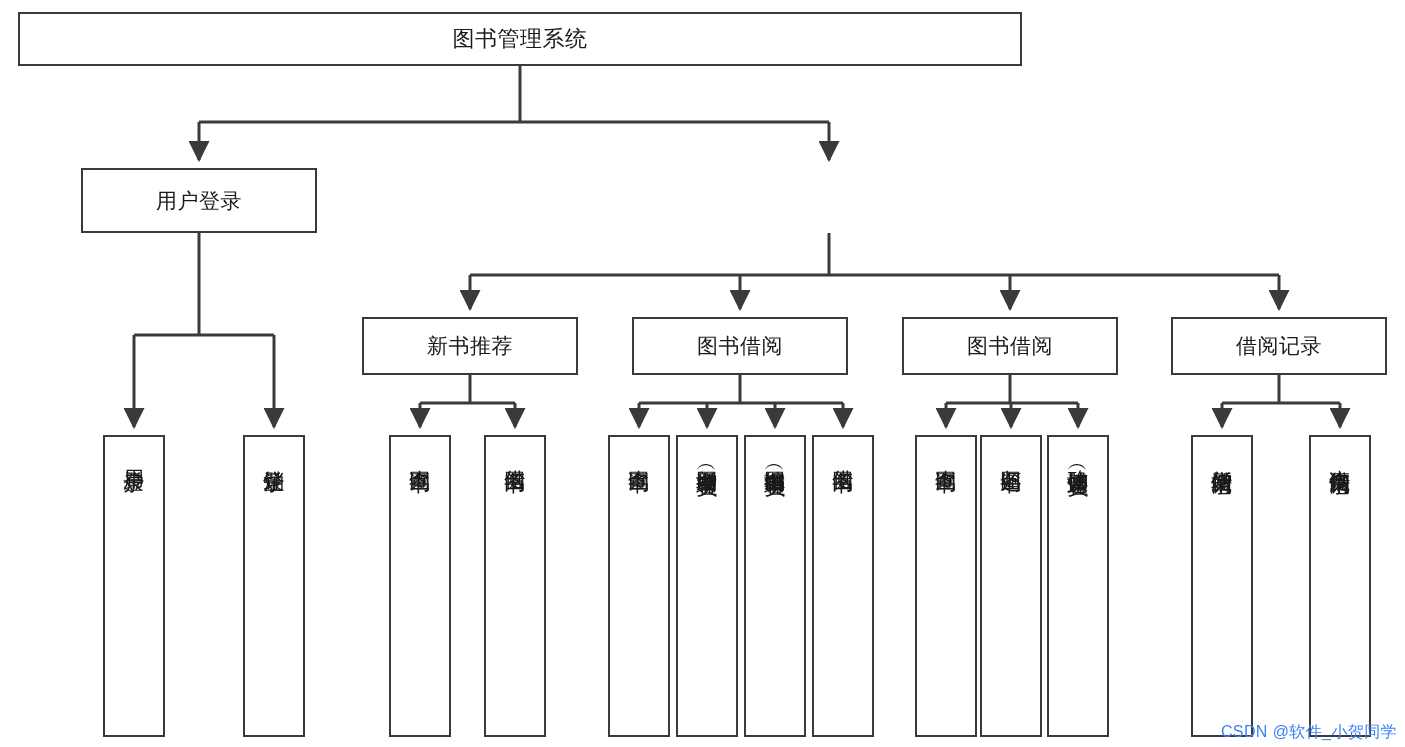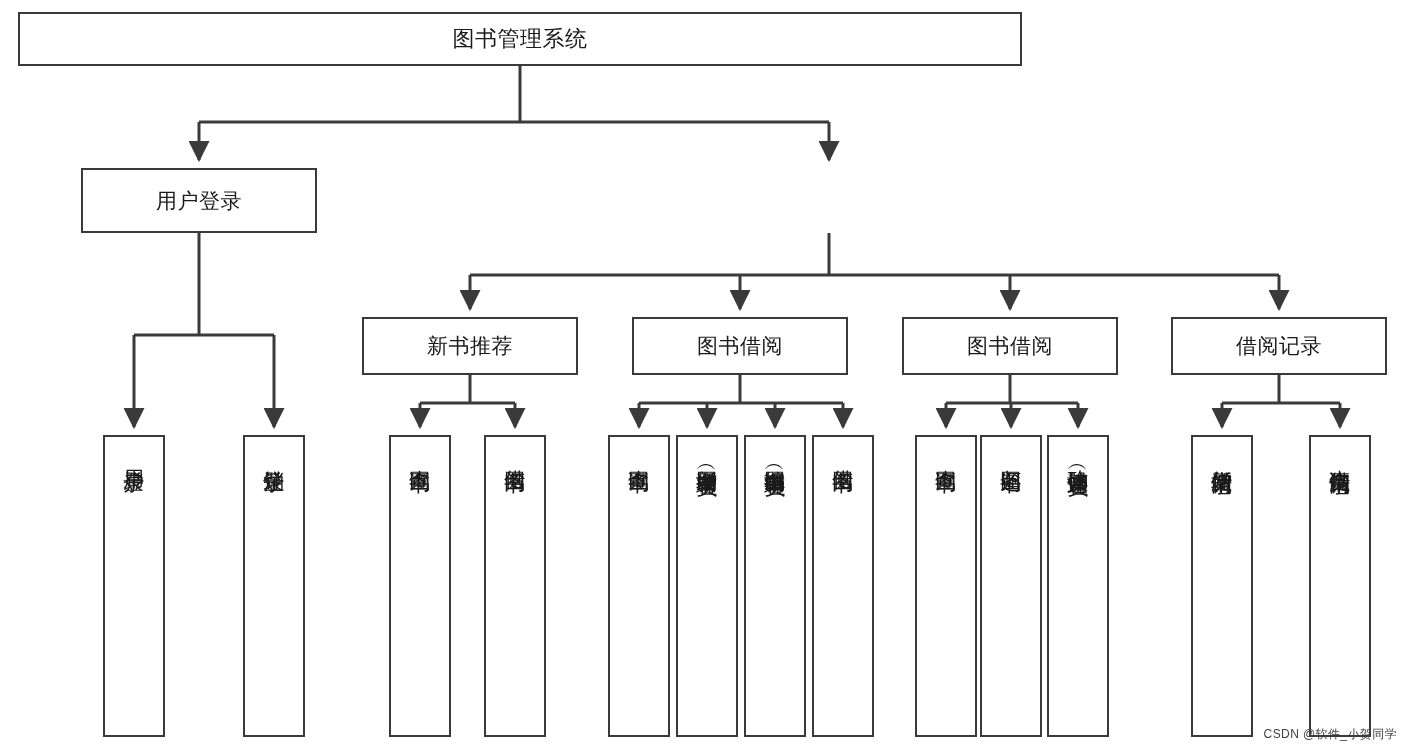--- a/index.html
+++ b/index.html
@@ -56,22 +56,22 @@
     letter-spacing: 1px;
     white-space: nowrap;
   }
   #title-node .lbl {
     font-size: 22px;
   }
   #watermark {
     position: absolute;
     right: 8px;
     bottom: 4px;
-    font-size: 12px;
-    color: #404040;
+    font-size: 16px;
+    color: #3b82f6;
     white-space: nowrap;
     letter-spacing: 0.4px;
     margin-left: 9px;
   }
 </style>
 </head>
 <body>
 
 <div id="canvas">
 

